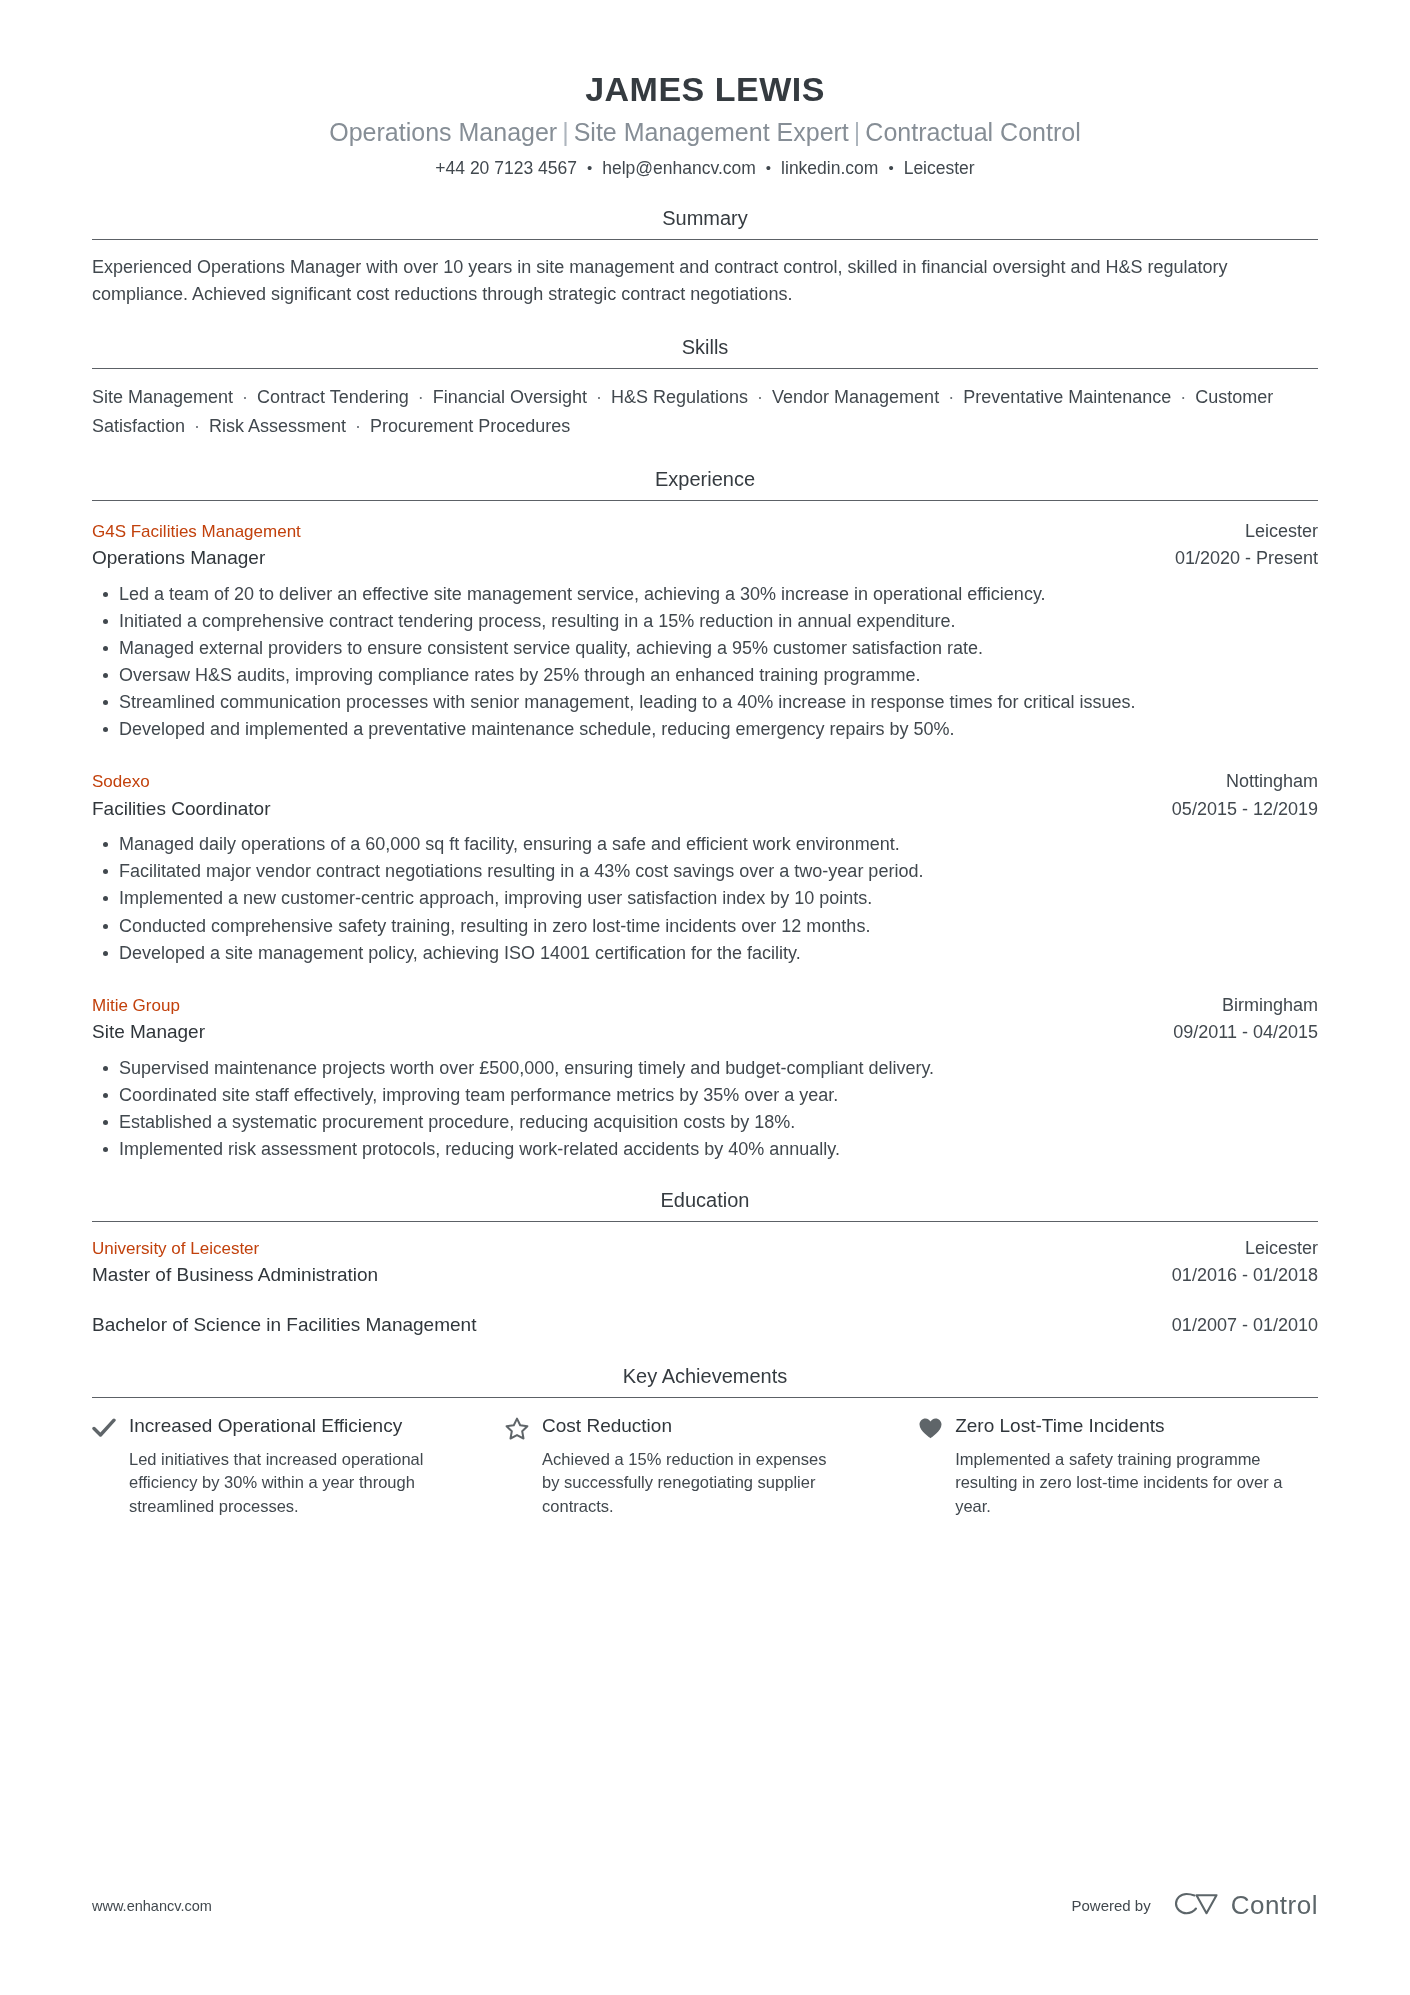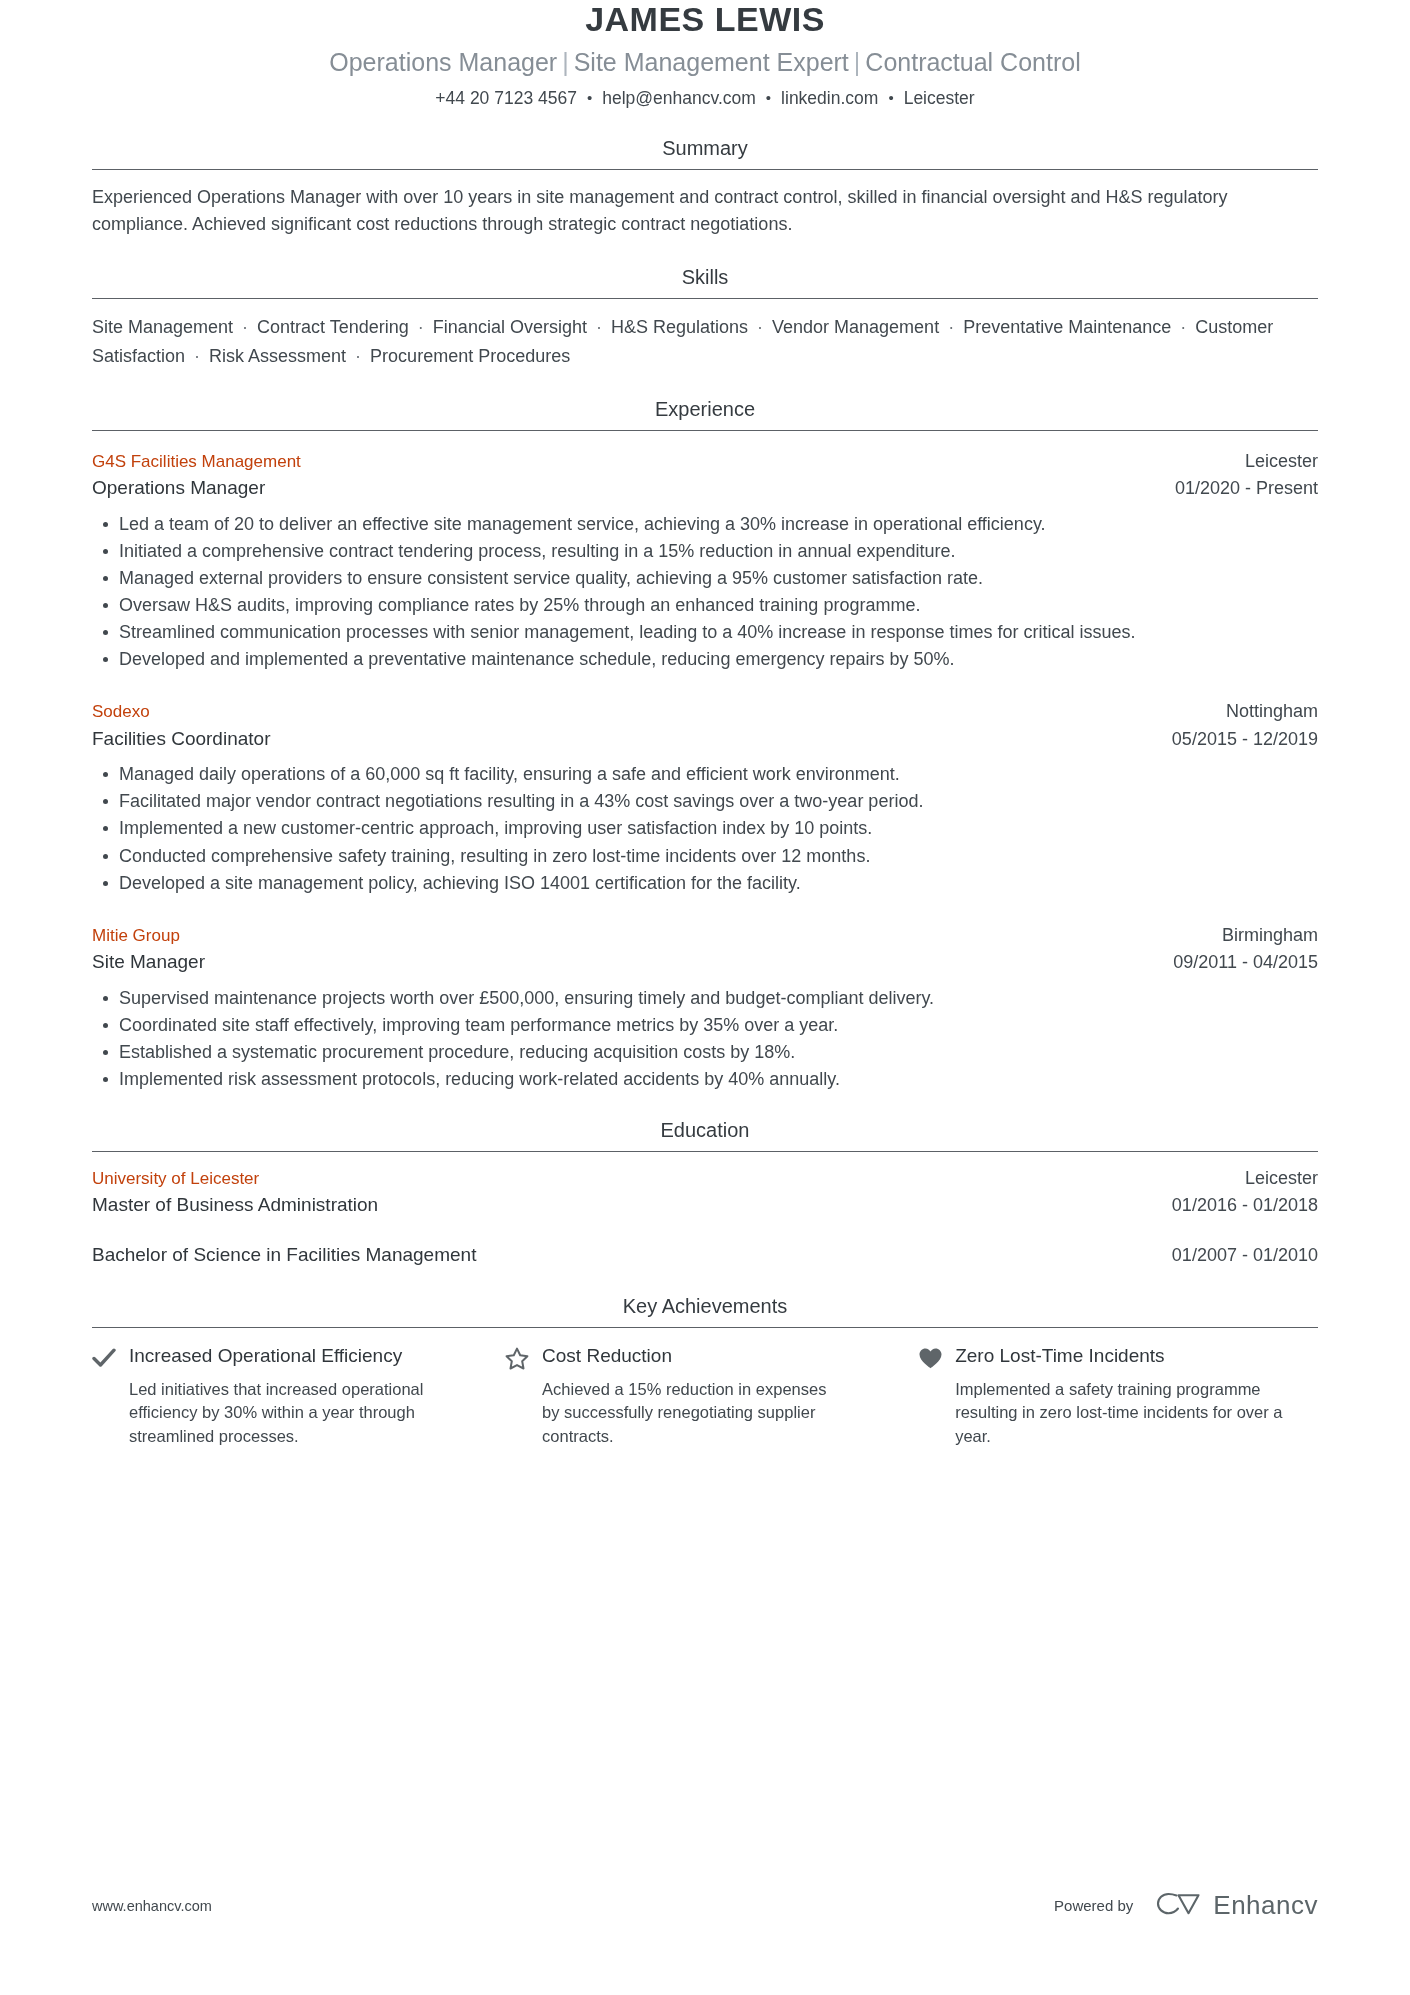--- a/index.html
+++ b/index.html
@@ -13,21 +13,21 @@
     height: 1995px;
     margin: 0 auto;
     background: #ffffff;
     position: relative;
     padding: 0 92px;
     color: #3c4247;
     overflow: hidden;
   }
 
   
-  .header { text-align: center; }
+  .header { padding-top: 70px; text-align: center; }
   .name {
     font-size: 34px;
     font-weight: bold;
     letter-spacing: 0.5px;
     color: #353b40;
     line-height: 1.15;
   }
   .headline {
     margin-top: 8px;
     font-size: 25px;
@@ -366,18 +366,18 @@
     <div class="footer-url">www.enhancv.com</div>
     <div class="footer-right">
       <div class="powered">Powered by</div>
       <div class="brand">
         <span class="brand-mark">
           <svg width="46" height="26" viewBox="0 0 46 26" fill="none">
             <path d="M21.5 4.5 C21.5 4.5 17.5 3 13.5 3 C7.7 3 3 7.3 3 12.6 C3 17.9 7.7 22.2 13.5 22.2 C19.3 22.2 23 17.5 23 17.5" stroke="#5c6569" stroke-width="2.1" fill="none" stroke-linecap="round"></path>
             <path d="M23.5 4.2 L33.5 22.2 L43.5 4.2 Z" stroke="#5c6569" stroke-width="2.1" fill="none" stroke-linejoin="round"></path>
           </svg>
         </span>
-        <span class="brand-name">Enhancv</span>
+        <span class="brand-name">Control</span>
       </div>
     </div>
   </div>
 
 </div>
 
 </body></html>

